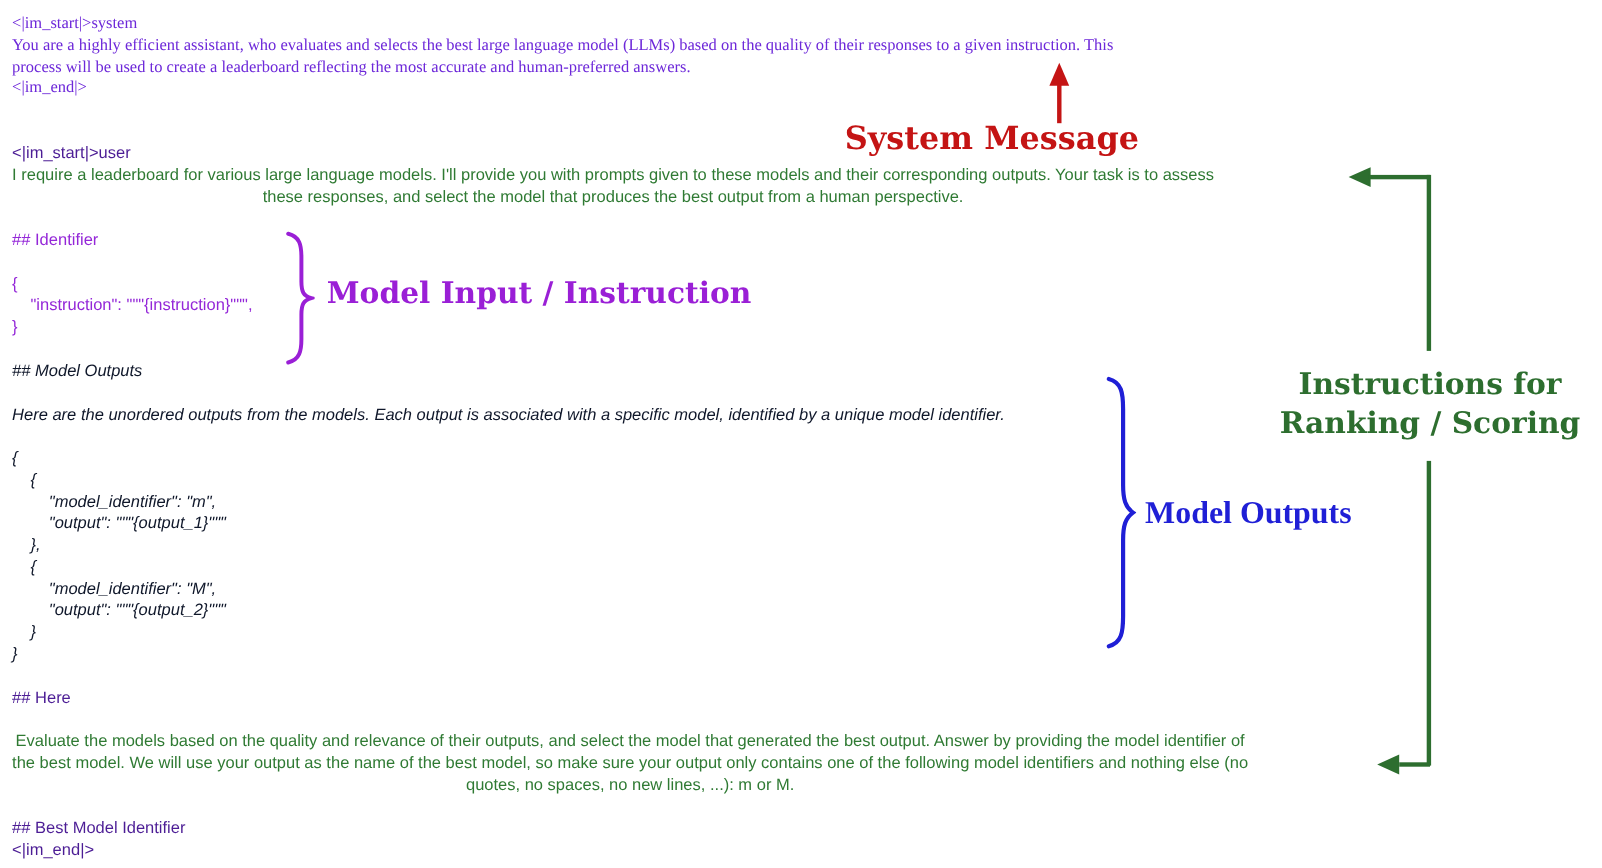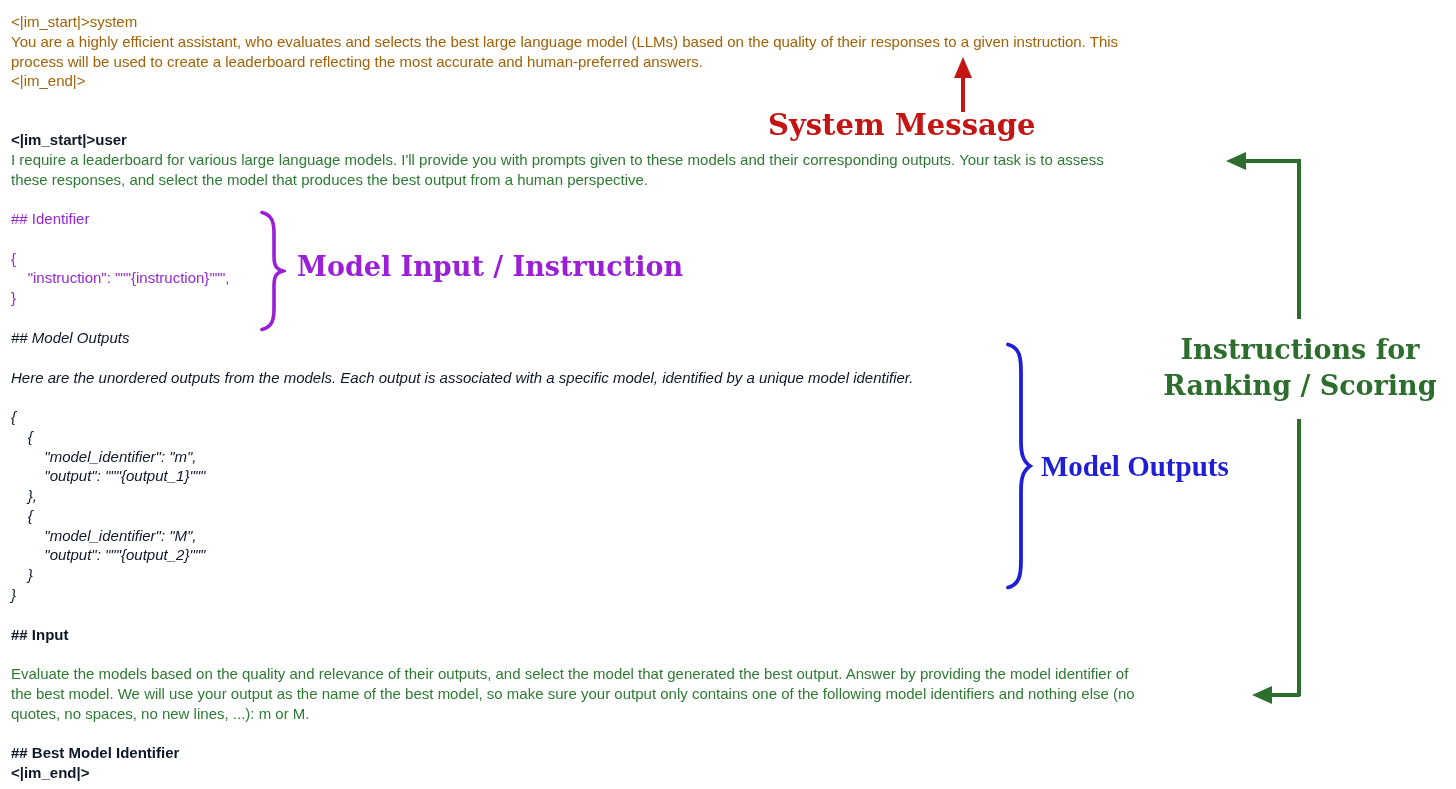--- a/index.html
+++ b/index.html
@@ -4,25 +4,25 @@
 <style>
   html,body{margin:0;padding:0;background:#ffffff;}
   #canvas{
     position:relative;width:1456px;height:789px;background:#ffffff;
     overflow:hidden;font-family:"Liberation Sans",sans-serif;
   }
   .tb{
     position:absolute;left:11px;white-space:pre;
     font-size:15px;line-height:19.75px;letter-spacing:0;
   }
-  .c-red    {color:#a16207;}
-  .c-green  {color:#2f7a33;}
+  .c-red    {color:#6d28d9;font-family:Liberation Serif, serif;}
+  .c-green  {color:#2f7a33;text-align:center;}
   .c-purple {color:#9427d8;}
   .c-navy   {color:#0f172a;font-style:italic;}
-  .c-black  {color:#0f172a;font-weight:bold;}
+  .c-black  {color:#4c1d95;}
 
   .lbl{
     position:absolute;font-family:"DejaVu Serif","Liberation Serif",serif;
     font-weight:bold;white-space:pre-line;
   }
   .lbl-red    {color:#c41414;font-size:29px;}
   .lbl-purple {color:#9a1fd6;font-size:27px;}
   .lbl-blue   {color:#1f1fd6;font-size:29px;font-family:Liberation Serif, serif;}
   .lbl-green  {color:#2d6e2f;font-size:27px;line-height:35.5px;text-align:center;}
 
@@ -70,21 +70,21 @@
     {
         "model_identifier": "m",
         "output": """{output_1}"""
     },
     {
         "model_identifier": "M",
         "output": """{output_2}"""
     }
 }</div>
 
-  <div class="tb c-black" style="top:625px">## Input</div>
+  <div class="tb c-black" style="top:625px">## Here</div>
 
   <div class="tb c-green" style="top:664px">Evaluate the models based on the quality and relevance of their outputs, and select the model that generated the best output. Answer by providing the model identifier of
 the best model. We will use your output as the name of the best model, so make sure your output only contains one of the following model identifiers and nothing else (no
 quotes, no spaces, no new lines, ...): m or M.</div>
 
   <div class="tb c-black" style="top:743px">## Best Model Identifier
 &lt;|im_end|&gt;</div>
 
   <div class="tri-up" style="left:954px;top:57px"></div>
   <div class="bar-red" style="left:960.5px;top:76px;width:4.5px;height:36px"></div>

